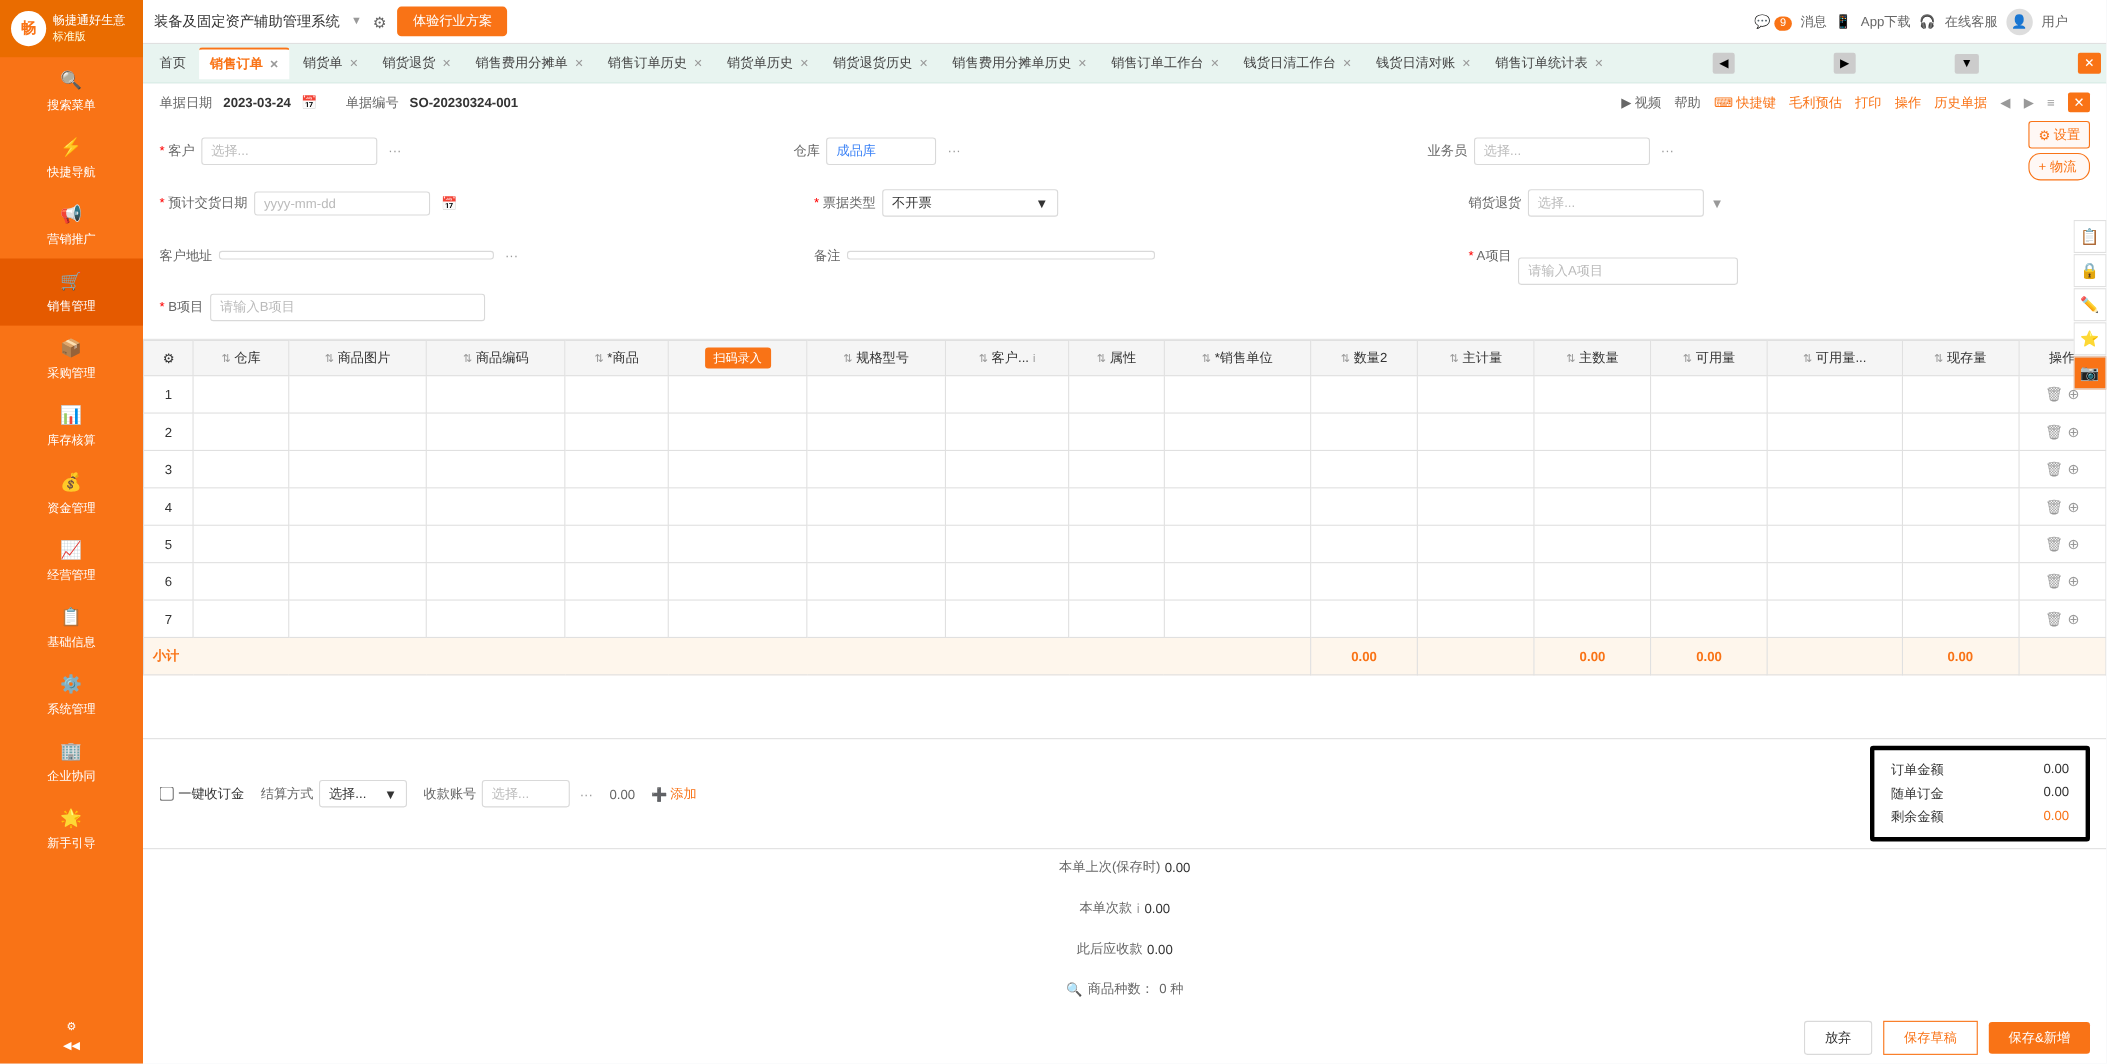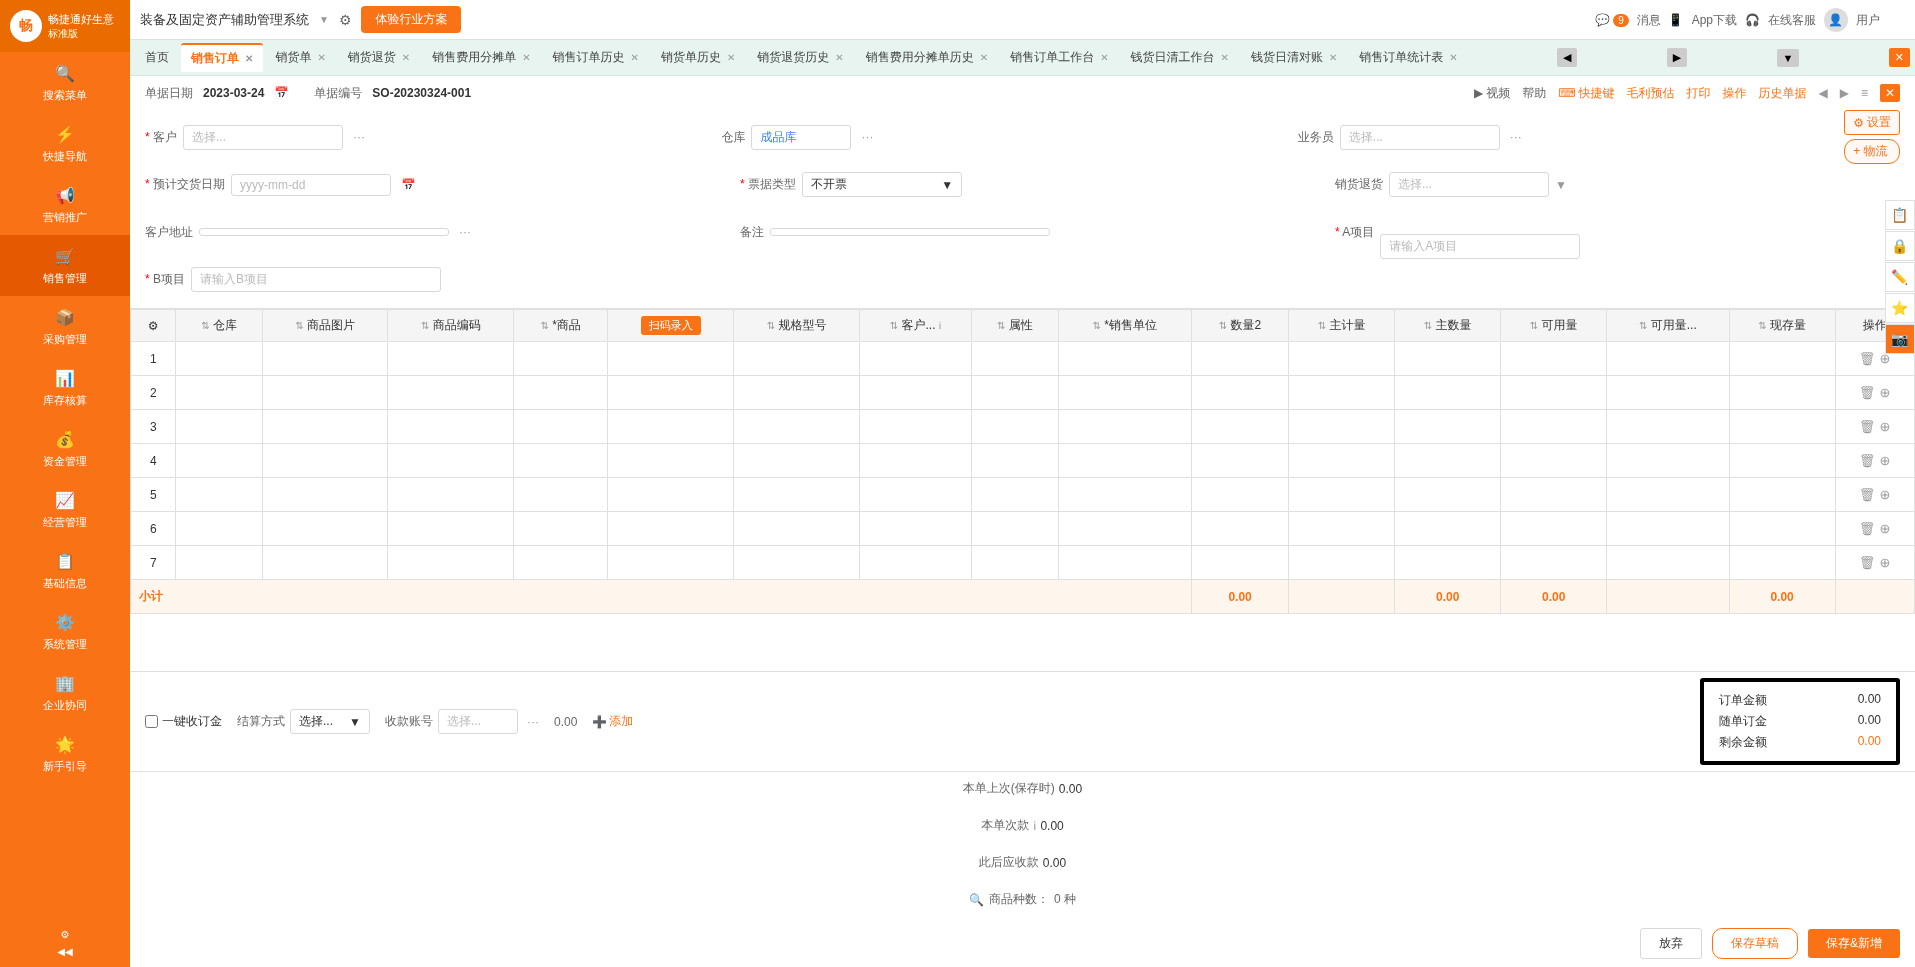--- a/index.html
+++ b/index.html
@@ -73,21 +73,21 @@
     .bottom-field { display: flex; align-items: center; gap: 5px; color: #666; font-size: 12px; }
     .add-btn { color: #f97316; cursor: pointer; display: flex; align-items: center; gap: 2px; }
 
     
     .footer { display: flex; align-items: center; padding: 8px 15px; background: #fff; border-top: 1px solid #e0e0e0; gap: 20px; flex-direction: column; }
     .footer-stat { display: flex; align-items: center; gap: 4px; font-size: 12px; color: #666; }
     .footer-stat .val { color: #333; }
     .footer-actions { margin-left: auto; display: flex; align-items: center; gap: 10px; }
     .footer-product { display: flex; align-items: center; gap: 5px; font-size: 12px; color: #666; }
     .btn-discard { padding: 6px 18px; border: 1px solid #d9d9d9; background: #fff; border-radius: 3px; cursor: pointer; font-size: 12px; color: #333; }
-    .btn-save-draft { padding: 6px 18px; border: 1px solid #f97316; background: #fff; border-radius: 10px; cursor: pointer; font-size: 12px; color: #f97316; }
+    .btn-save-draft { padding: 6px 18px; border: 1px solid #f97316; background: #fff; border-radius: 0; cursor: pointer; font-size: 12px; color: #f97316; }
     .btn-save-new { padding: 6px 18px; background: #f97316; color: #fff; border: none; border-radius: 3px; cursor: pointer; font-size: 12px; }
     .setup-icon-btn { width: 30px; height: 30px; background: #fff; border: 1px solid #e0e0e0; display: flex; align-items: center; justify-content: center; cursor: pointer; font-size: 14px; color: #666; }
 
     .orange { color: #f97316; }
 
     .form-wrapper { background: #fff; overflow-y: auto; flex: 1; display: flex; flex-direction: column; }
 
     .settings-btn { background: #fff8f5; border: 1px solid #f97316; color: #f97316; padding: 3px 8px; border-radius: 3px; cursor: pointer; font-size: 12px; display: flex; align-items: center; gap: 3px; }
     .add-item-btn { background: #fff8f5; border: 1px solid #f97316; color: #f97316; padding: 3px 8px; border-radius: 11px; cursor: pointer; font-size: 12px; display: flex; align-items: center; gap: 3px; }
 

